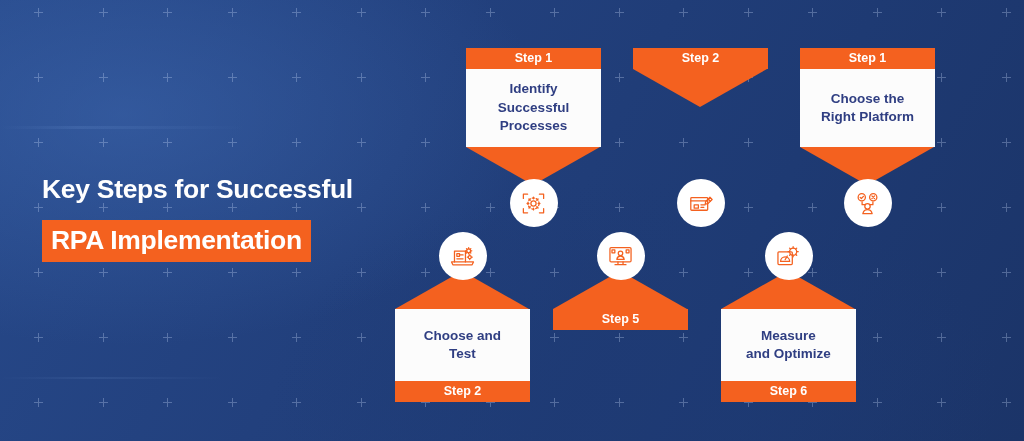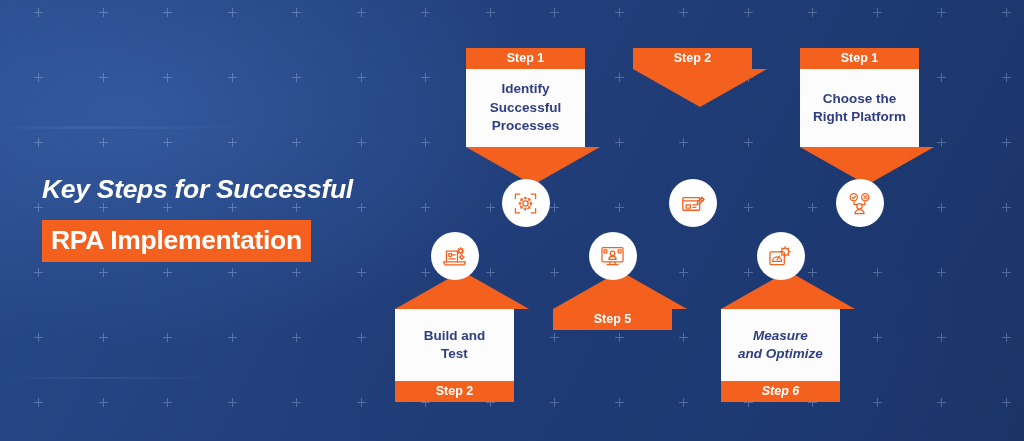--- a/index.html
+++ b/index.html
@@ -84,21 +84,20 @@
     width: 400px;
   }
   #headline .line1 {
     display: block;
     color: #ffffff;
     font-size: 26.5px;
     font-weight: 700;
     letter-spacing: -0.3px;
     line-height: 34px;
     white-space: nowrap;
-    font-style: italic;
   }
   #headline .line2-wrap {
     display: inline-block;
     margin-top: 14px;
     background: #F4611F;
     padding: 5px 9px 7px 9px;
   }
   #headline .line2 {
     display: block;
     color: #ffffff;
@@ -106,21 +105,21 @@
     font-weight: 700;
     letter-spacing: -0.3px;
     line-height: 30px;
     white-space: nowrap;
     text-align: right;
   }
 
   
   .card {
     position: absolute;
-    width: 119px;
+    width: 135px;
   }
 
   .step-bar {
     background: #F4611F;
     color: #ffffff;
     font-size: 12.5px;
     font-weight: 700;
     text-align: center;
     line-height: 21px;
     height: 21px;
@@ -367,21 +366,21 @@
         <path d="M10.5 28c.7-3 2.8-4.7 5.5-4.7s4.8 1.7 5.5 4.7z"></path>
         <path d="M9.6 14.2v3.2h3.3M22.4 14.2v3.2h-3.3"></path>
       </svg>
     </div>
   </div>
 
   <div class="card bottom" style="left:395px; top:271px;">
     <div class="tri-up"></div>
     <div class="card-body">
       <span>
-        <span>Build and</span><br>
+        <span>Choose and</span><br>
         <span>Test</span>
       </span>
     </div>
     <div class="step-bar">Step 2</div>
     <div class="icon-bubble" style="top:-39px;">
       <svg viewBox="0 0 32 32" fill="none" stroke="#F4611F" stroke-width="1.5" stroke-linecap="round" stroke-linejoin="round">
         <path d="M6.5 22.5V9.5h13v13"></path>
         <path d="M3 22.5h26l-1.6 3.4H4.6z"></path>
         <path d="M9.3 12.6h3.2v3.2H9.3z"></path>
         <path d="M12.5 14.2h4.2M9.3 18.7h7.4"></path>
@@ -400,21 +399,21 @@
       <svg viewBox="0 0 32 32" fill="none" stroke="#F4611F" stroke-width="1.5" stroke-linecap="round" stroke-linejoin="round">
         <rect x="3.5" y="5.5" width="25" height="17" rx="1.4"></rect>
         <path d="M13 22.5v3.2M19 22.5v3.2M9.5 25.7h13"></path>
         <circle cx="16" cy="12.2" r="2.7"></circle>
         <path d="M11.6 19.3c.6-2.5 2.3-3.9 4.4-3.9s3.8 1.4 4.4 3.9z"></path>
         <path d="M5.9 8.2h3.4v3.4H5.9zM22.7 8.2h3.4v3.4h-3.4z"></path>
       </svg>
     </div>
   </div>
 
-  <div class="card bottom" style="left:721px; top:271px;font-style:italic;">
+  <div class="card bottom" style="left:721px; top:271px;">
     <div class="tri-up"></div>
     <div class="card-body">
       <span>
         <span>Measure</span><br>
         <span>and Optimize</span>
       </span>
     </div>
     <div class="step-bar">Step 6</div>
     <div class="icon-bubble" style="top:-39px;">
       <svg viewBox="0 0 32 32" fill="none" stroke="#F4611F" stroke-width="1.5" stroke-linecap="round" stroke-linejoin="round">

